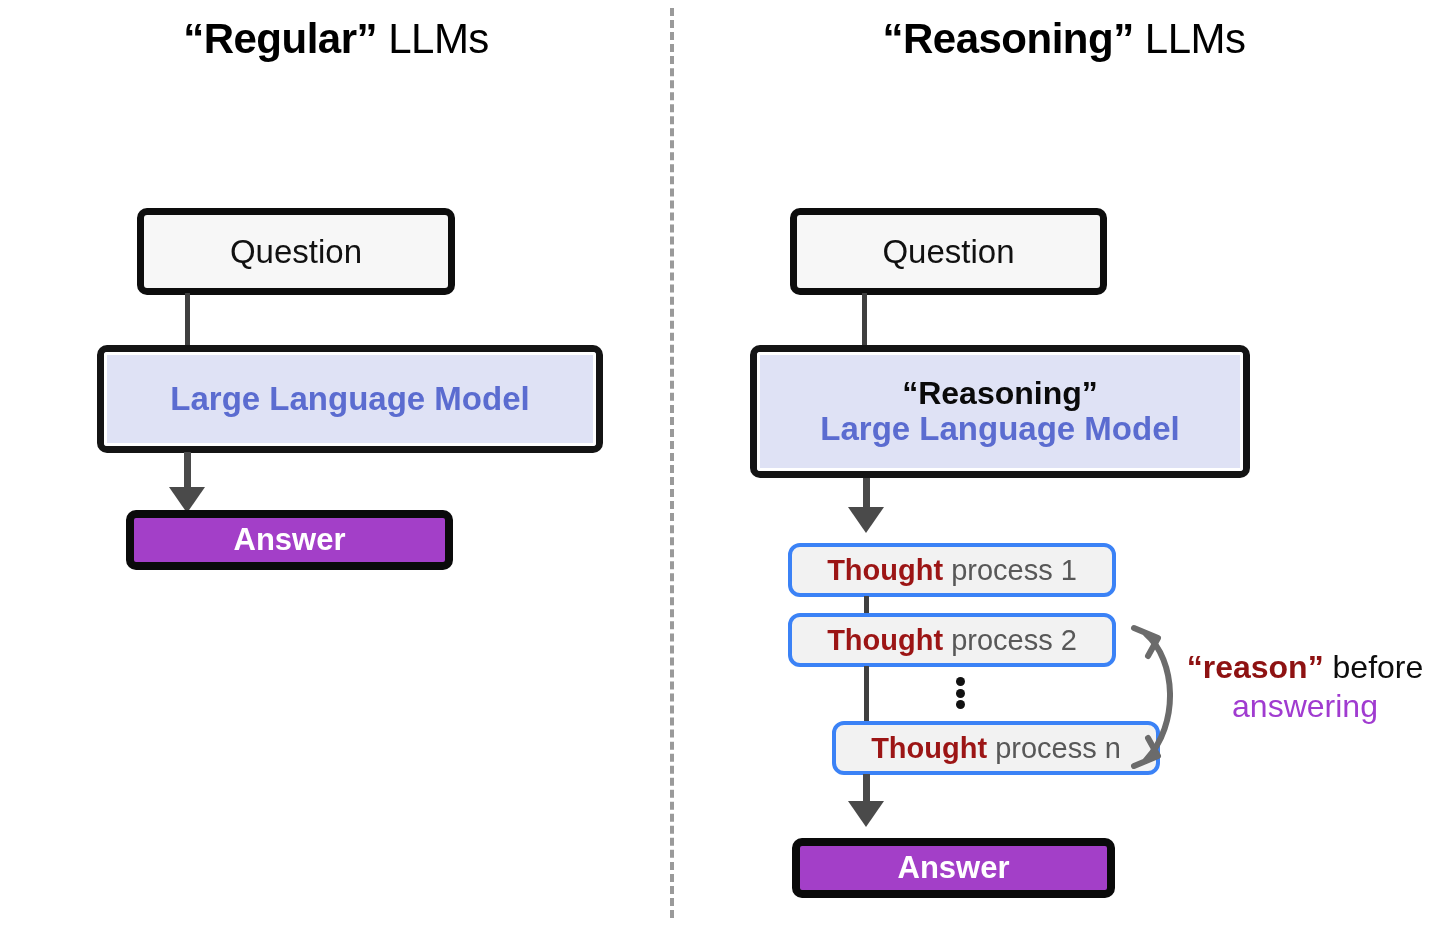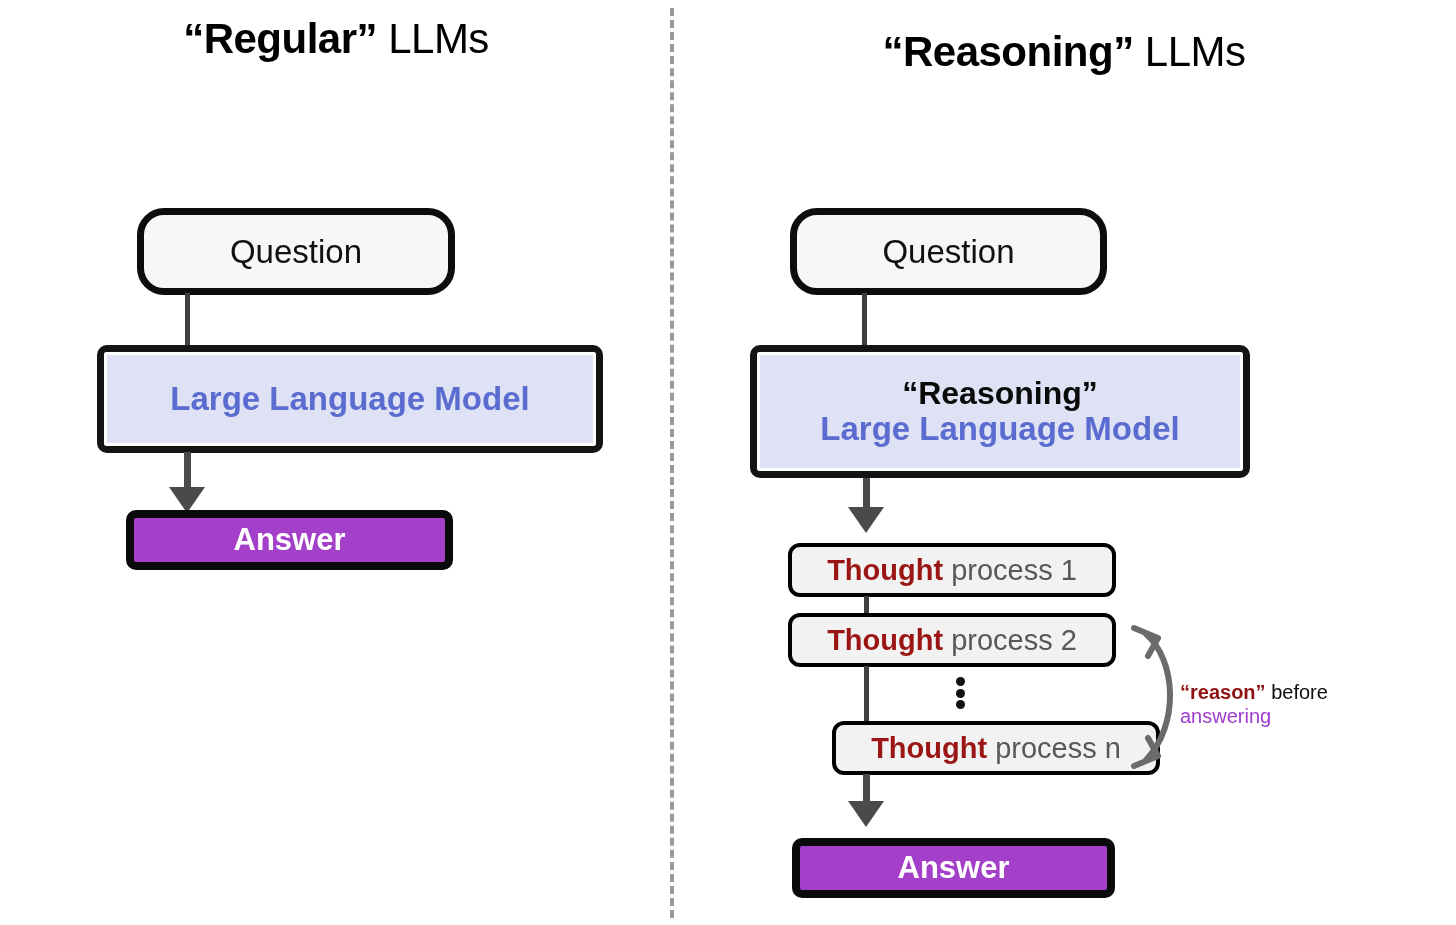--- a/index.html
+++ b/index.html
@@ -39,36 +39,36 @@
     text-align: center;
     font-size: 42px;
     line-height: 1;
     white-space: nowrap;
     letter-spacing: -0.5px;
   }
   .col-title .strong { font-weight: 700; }
   .col-title .light  { font-weight: 400; }
 
   #title-left  { left: 0px;   top: 18px; width: 672px; }
-  #title-right { left: 672px; top: 18px; width: 784px; margin-top: 13px; }
+  #title-right { left: 672px; top: 18px; width: 784px; }
 
   
   .box {
     position: absolute;
     box-sizing: border-box;
     display: flex;
     align-items: center;
     justify-content: center;
   }
 
   
   .question-box {
     background: #f7f7f7;
     border: 7px solid #0d0d0d;
-    border-radius: 27px;
+    border-radius: 10px;
     font-size: 33px;
     color: #111111;
     font-weight: 400;
   }
 
   
   .llm-box {
     background: #dfe2f5;
     border: 7px solid #141414;
     outline: 3px solid #ffffff;
@@ -94,21 +94,21 @@
     border: 8px solid #0a0a0a;
     border-radius: 10px;
     color: #ffffff;
     font-size: 31px;
     font-weight: 700;
   }
 
   
   .thought-box {
     background: #f2f2f2;
-    border: 4px solid #000000;
+    border: 4px solid #3b82f6;
     border-radius: 12px;
     font-size: 29px;
     white-space: nowrap;
   }
   .thought-strong { color: #9c1515; font-weight: 700; }
   .thought-rest   { color: #585858; font-weight: 400; }
 
   
   .v-line {
     position: absolute;
@@ -139,24 +139,24 @@
     display: block;
     width: 9px; height: 9px;
     border-radius: 50%;
     background: #111111;
   }
 
   
   .brace-wrap { position: absolute; }
   .annot-text {
     position: absolute;
+    text-align: center;
     line-height: 1.22;
     white-space: nowrap;
-    font-size: 20px;
-    margin-top: 32px;
+    font-size: 32px;
   }
   .annot-line { display: block; }
   .annot-reason { color: #8e1212; font-weight: 700; }
   .annot-plain  { color: #0d0d0d; font-weight: 400; }
   .annot-answering { color: #a03bd0; font-weight: 400; }
 </style>
 </head>
 <body>
 
 <div class="stage">

